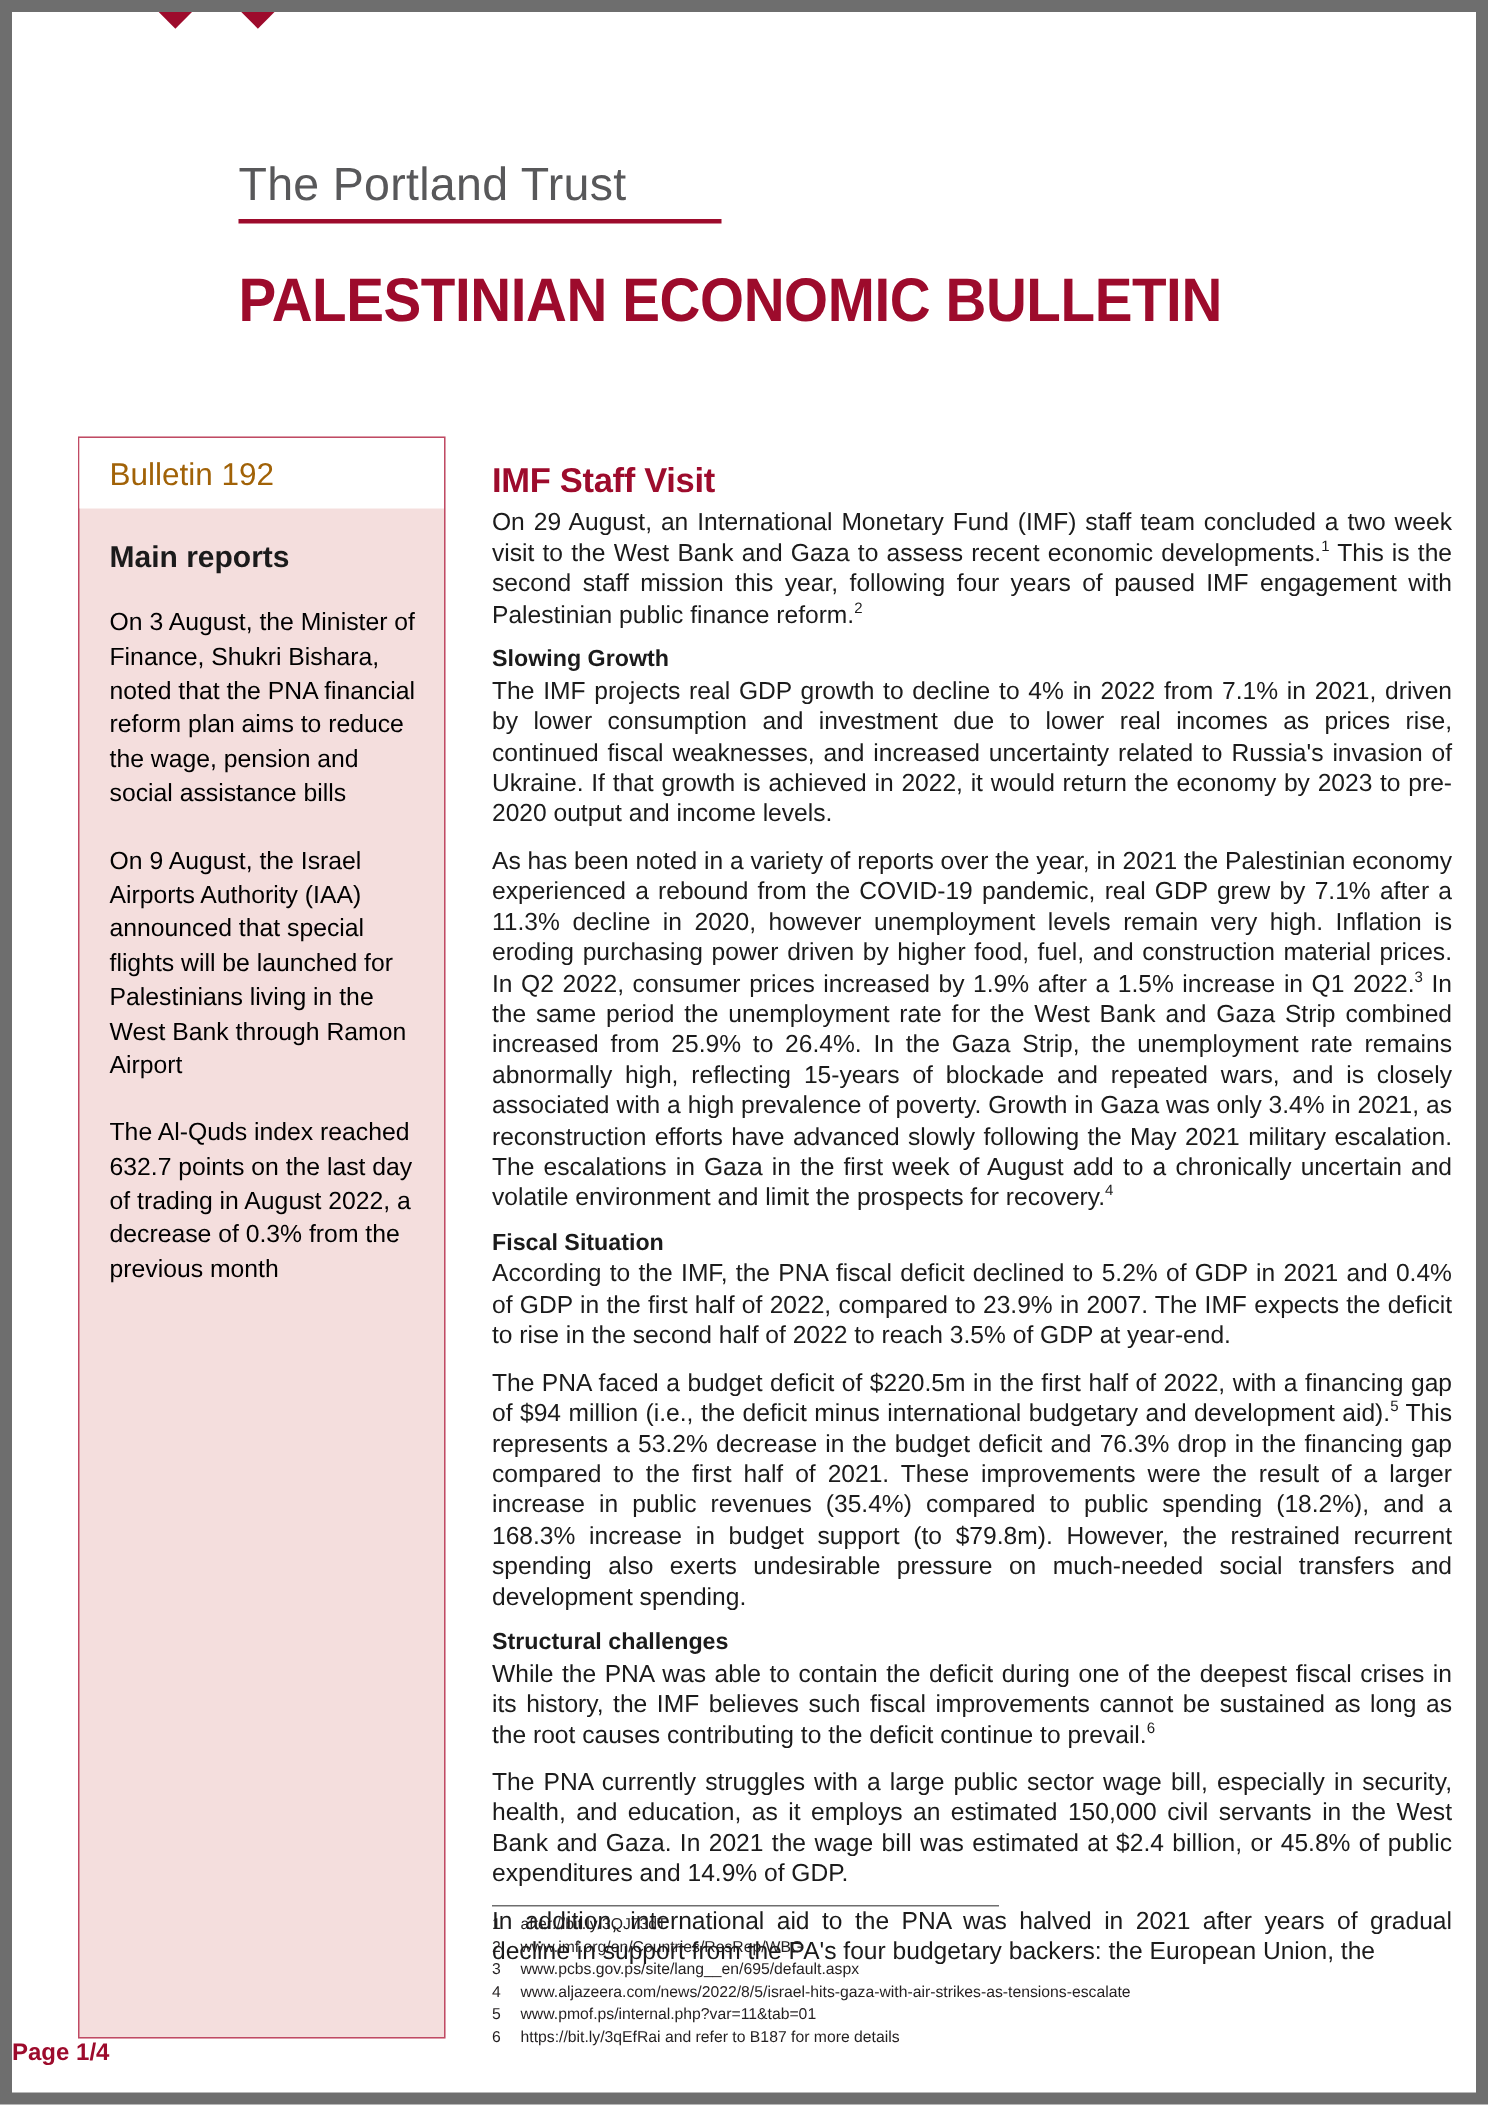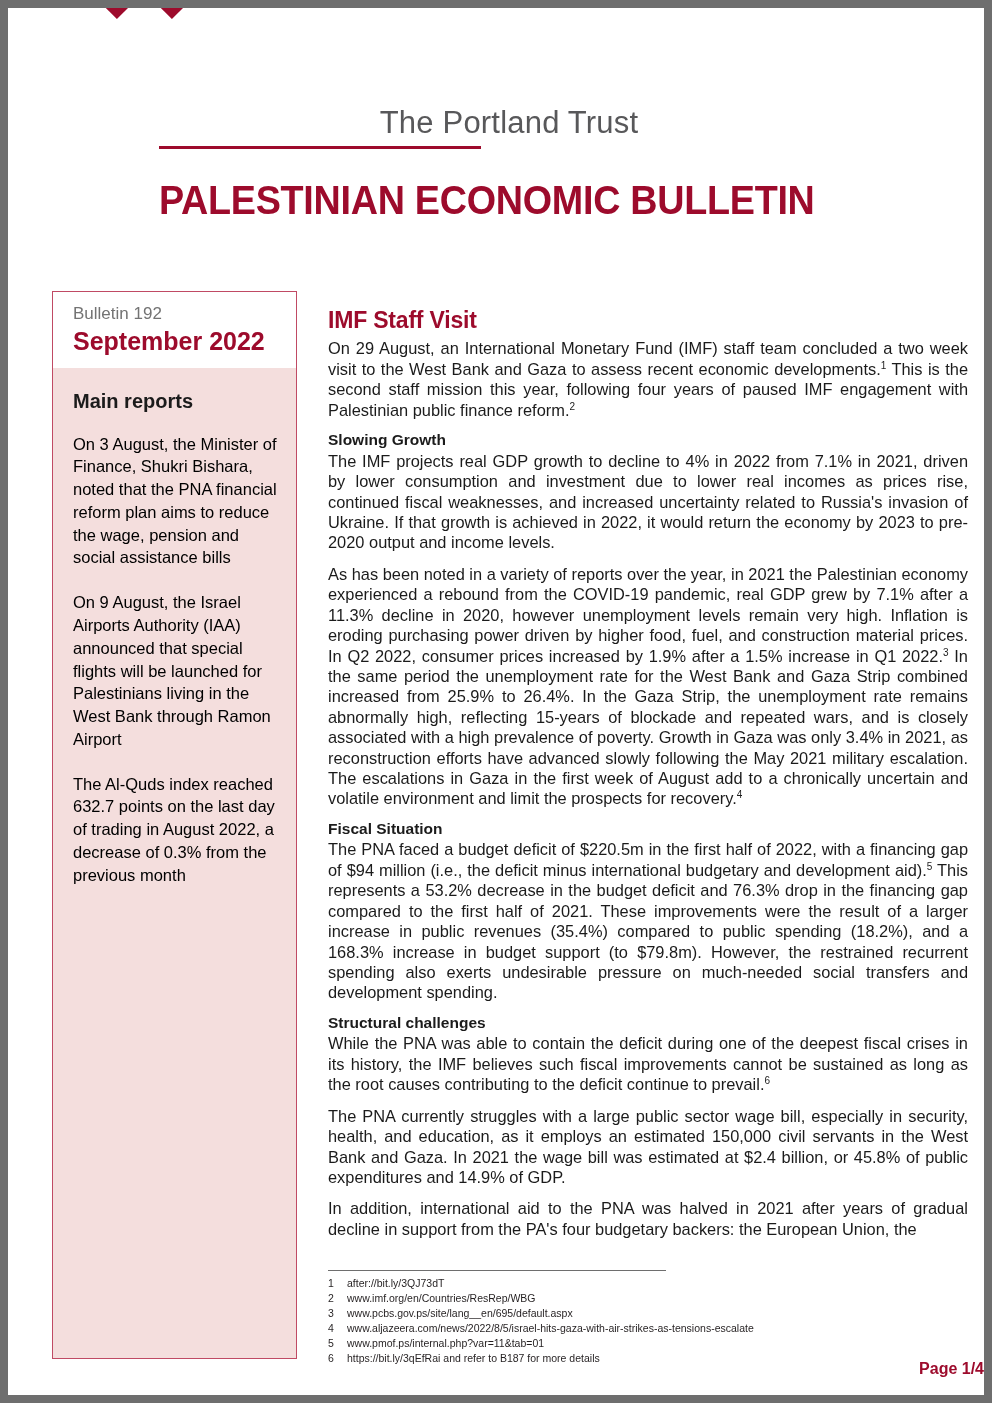--- a/index.html
+++ b/index.html
@@ -36,21 +36,20 @@
     transform: rotate(135deg);
   }
   .stripe.s1 { left: 128px; top: -8px; }
   .stripe.s2 { left: 183px; top: -8px; }
 
   
   .masthead {
     position: absolute;
     left: 151px; top: 98px;
     width: 700px;
-    text-align: center;
   }
   .brand {
     font-size: 31px;
     color: #58585a;
     letter-spacing: 0.2px;
     font-weight: 400;
     line-height: 1.1;
     white-space: nowrap;
   }
   .brand-rule {
@@ -85,22 +84,22 @@
     width: 245px;
     height: 1068px;
     border: 1px solid #c04a64;
     background: #f4dedd;
   }
   .sidebar-head {
     background: #ffffff;
     padding: 12px 0 10px 20px;
   }
   .bulletin-no {
-    font-size: 17px;
-    color: #737373;
+    font-size: 21px;
+    color: #a16207;
     line-height: 1.2;
   }
   .bulletin-date {
     font-size: 25px;
     font-weight: bold;
     color: #9d0b2c;
     line-height: 1.25;
     margin-top: 2px;
   }
   .sidebar-body {
@@ -171,21 +170,21 @@
     color: #231f20;
   }
   .fn-num { width: 19px; flex: 0 0 19px; }
   .fn-text { flex: 1 1 auto; word-break: break-all; }
 
   
   .footer {
     position: absolute;
     left: 0; right: 0;
     top: 1352px;
-    text-align: right;
+    text-align: left;
     font-size: 16px;
     font-weight: bold;
     color: #9d0b2c;
   }
 </style>
 </head>
 <body>
 
 <div class="page">
 
@@ -198,41 +197,41 @@
     <div class="brand">The Portland Trust</div>
     <div class="brand-rule"></div>
     <div class="bulletin-title">PALESTINIAN ECONOMIC BULLETIN</div>
   </div>
 
   <div class="columns">
 
     <aside class="sidebar">
       <div class="sidebar-head">
         <div class="bulletin-no">Bulletin 192</div>
-        <div class="bulletin-date">September 2022</div>
       </div>
       <div class="sidebar-body">
         <div class="sidebar-heading">Main reports</div>
         <div class="sidebar-item">On 3 August, the Minister of Finance, Shukri Bishara, noted that the PNA financial reform plan aims to reduce the wage, pension and social assistance bills</div>
         <div class="sidebar-item">On 9 August, the Israel Airports Authority (IAA) announced that special flights will be launched for Palestinians living in the West Bank through Ramon Airport</div>
         <div class="sidebar-item">The Al-Quds index reached 632.7 points on the last day of trading in August 2022, a decrease of 0.3% from the previous month</div>
       </div>
     </aside>
 
     <main class="main">
       <h1 class="section-title">IMF Staff Visit</h1>
 
       <p class="body"><span>On 29 August, an International Monetary Fund (IMF) staff team concluded a two week visit to the West Bank and Gaza to assess recent economic developments.</span><sup>1</sup><span> This is the second staff mission this year, following four years of paused IMF engagement with Palestinian public finance reform.</span><sup>2</sup></p>
 
       <h2 class="subhead">Slowing Growth</h2>
       <p class="body">The IMF projects real GDP growth to decline to 4% in 2022 from 7.1% in 2021, driven by lower consumption and investment due to lower real incomes as prices rise, continued fiscal weaknesses, and increased uncertainty related to Russia's invasion of Ukraine. If that growth is achieved in 2022, it would return the economy by 2023 to pre-2020 output and income levels.</p>
 
       <p class="body"><span>As has been noted in a variety of reports over the year, in 2021 the Palestinian economy experienced a rebound from the COVID-19 pandemic, real GDP grew by 7.1% after a 11.3% decline in 2020, however unemployment levels remain very high. Inflation is eroding purchasing power driven by higher food, fuel, and construction material prices. In Q2 2022, consumer prices increased by 1.9% after a 1.5% increase in Q1 2022.</span><sup>3</sup><span> In the same period the unemployment rate for the West Bank and Gaza Strip combined increased from 25.9% to 26.4%. In the Gaza Strip, the unemployment rate remains abnormally high, reflecting 15-years of blockade and repeated wars, and is closely associated with a high prevalence of poverty. Growth in Gaza was only 3.4% in 2021, as reconstruction efforts have advanced slowly following the May 2021 military escalation. The escalations in Gaza in the first week of August add to a chronically uncertain and volatile environment and limit the prospects for recovery.</span><sup>4</sup></p>
 
       <h2 class="subhead">Fiscal Situation</h2>
+      <p class="body">According to the IMF, the PNA fiscal deficit declined to 5.2% of GDP in 2021 and 0.4% of GDP in the first half of 2022, compared to 23.9% in 2007. The IMF expects the deficit to rise in the second half of 2022 to reach 3.5% of GDP at year-end.</p>
 
       <p class="body"><span>The PNA faced a budget deficit of $220.5m in the first half of 2022, with a financing gap of $94 million (i.e., the deficit minus international budgetary and development aid).</span><sup>5</sup><span> This represents a 53.2% decrease in the budget deficit and 76.3% drop in the financing gap compared to the first half of 2021. These improvements were the result of a larger increase in public revenues (35.4%) compared to public spending (18.2%), and a 168.3% increase in budget support (to $79.8m). However, the restrained recurrent spending also exerts undesirable pressure on much-needed social transfers and development spending.</span></p>
 
       <h2 class="subhead">Structural challenges</h2>
       <p class="body"><span>While the PNA was able to contain the deficit during one of the deepest fiscal crises in its history, the IMF believes such fiscal improvements cannot be sustained as long as the root causes contributing to the deficit continue to prevail.</span><sup>6</sup></p>
 
       <p class="body">The PNA currently struggles with a large public sector wage bill, especially in security, health, and education, as it employs an estimated 150,000 civil servants in the West Bank and Gaza. In 2021 the wage bill was estimated at $2.4 billion, or 45.8% of public expenditures and 14.9% of GDP.</p>
       <p class="body tight">In addition, international aid to the PNA was halved in 2021 after years of gradual decline in support from the PA's four budgetary backers: the European Union, the</p>
     </main>
   </div>

